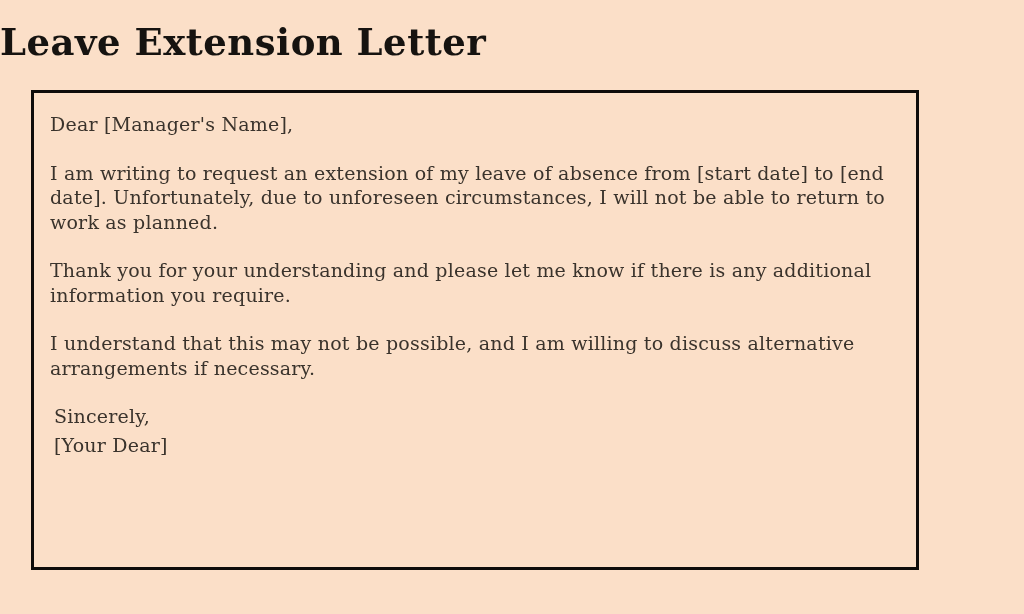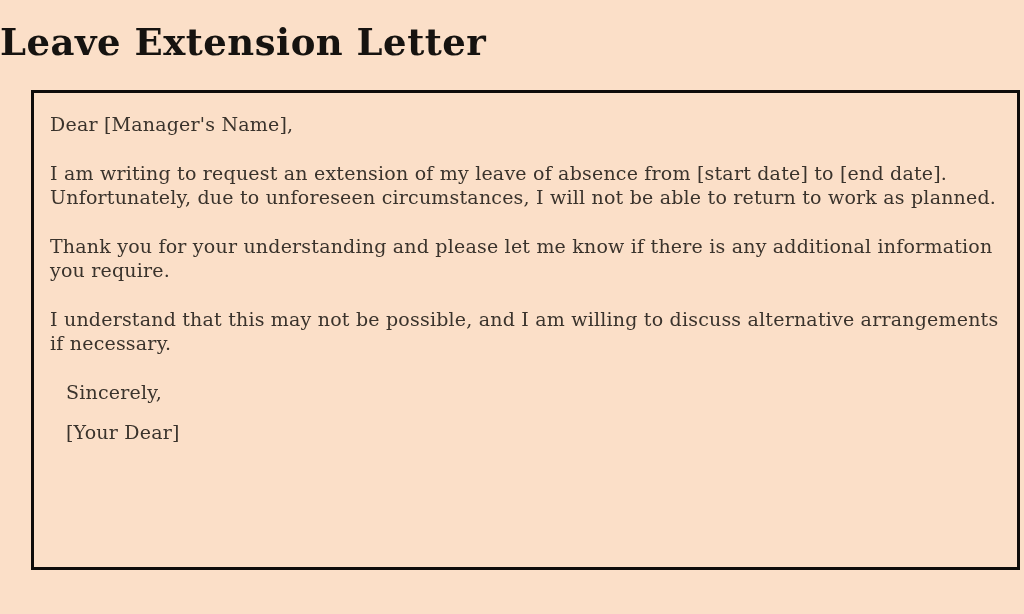--- a/index.html
+++ b/index.html
@@ -20,36 +20,36 @@
     text-align: left;
     font-size: 37px;
     font-weight: 700;
     letter-spacing: 0.5px;
     color: #161310;
   }
   .letter-box {
     position: absolute;
     left: 31px;
     top: 90px;
-    width: 989px;
+    width: 888px;
     height: 480px;
     border: 3px solid #0e0c0a;
     box-sizing: border-box;
     padding: 19px 16px 8px 16px;
     background: transparent;
   }
   .letter-text p {
     margin: 0 0 24px 0;
     font-size: 19px;
     line-height: 24.5px;
     color: #3a332c;
     letter-spacing: 0.2px;
   }
   .letter-text p.tight {
-    margin: 16px;
+    margin: 4px;
   }
 </style>
 </head>
 <body>
 
 <h1 class="page-title">Leave Extension Letter</h1>
 
 <div class="letter-box">
   <div class="letter-text">
     <p>Dear [Manager's Name],</p>

